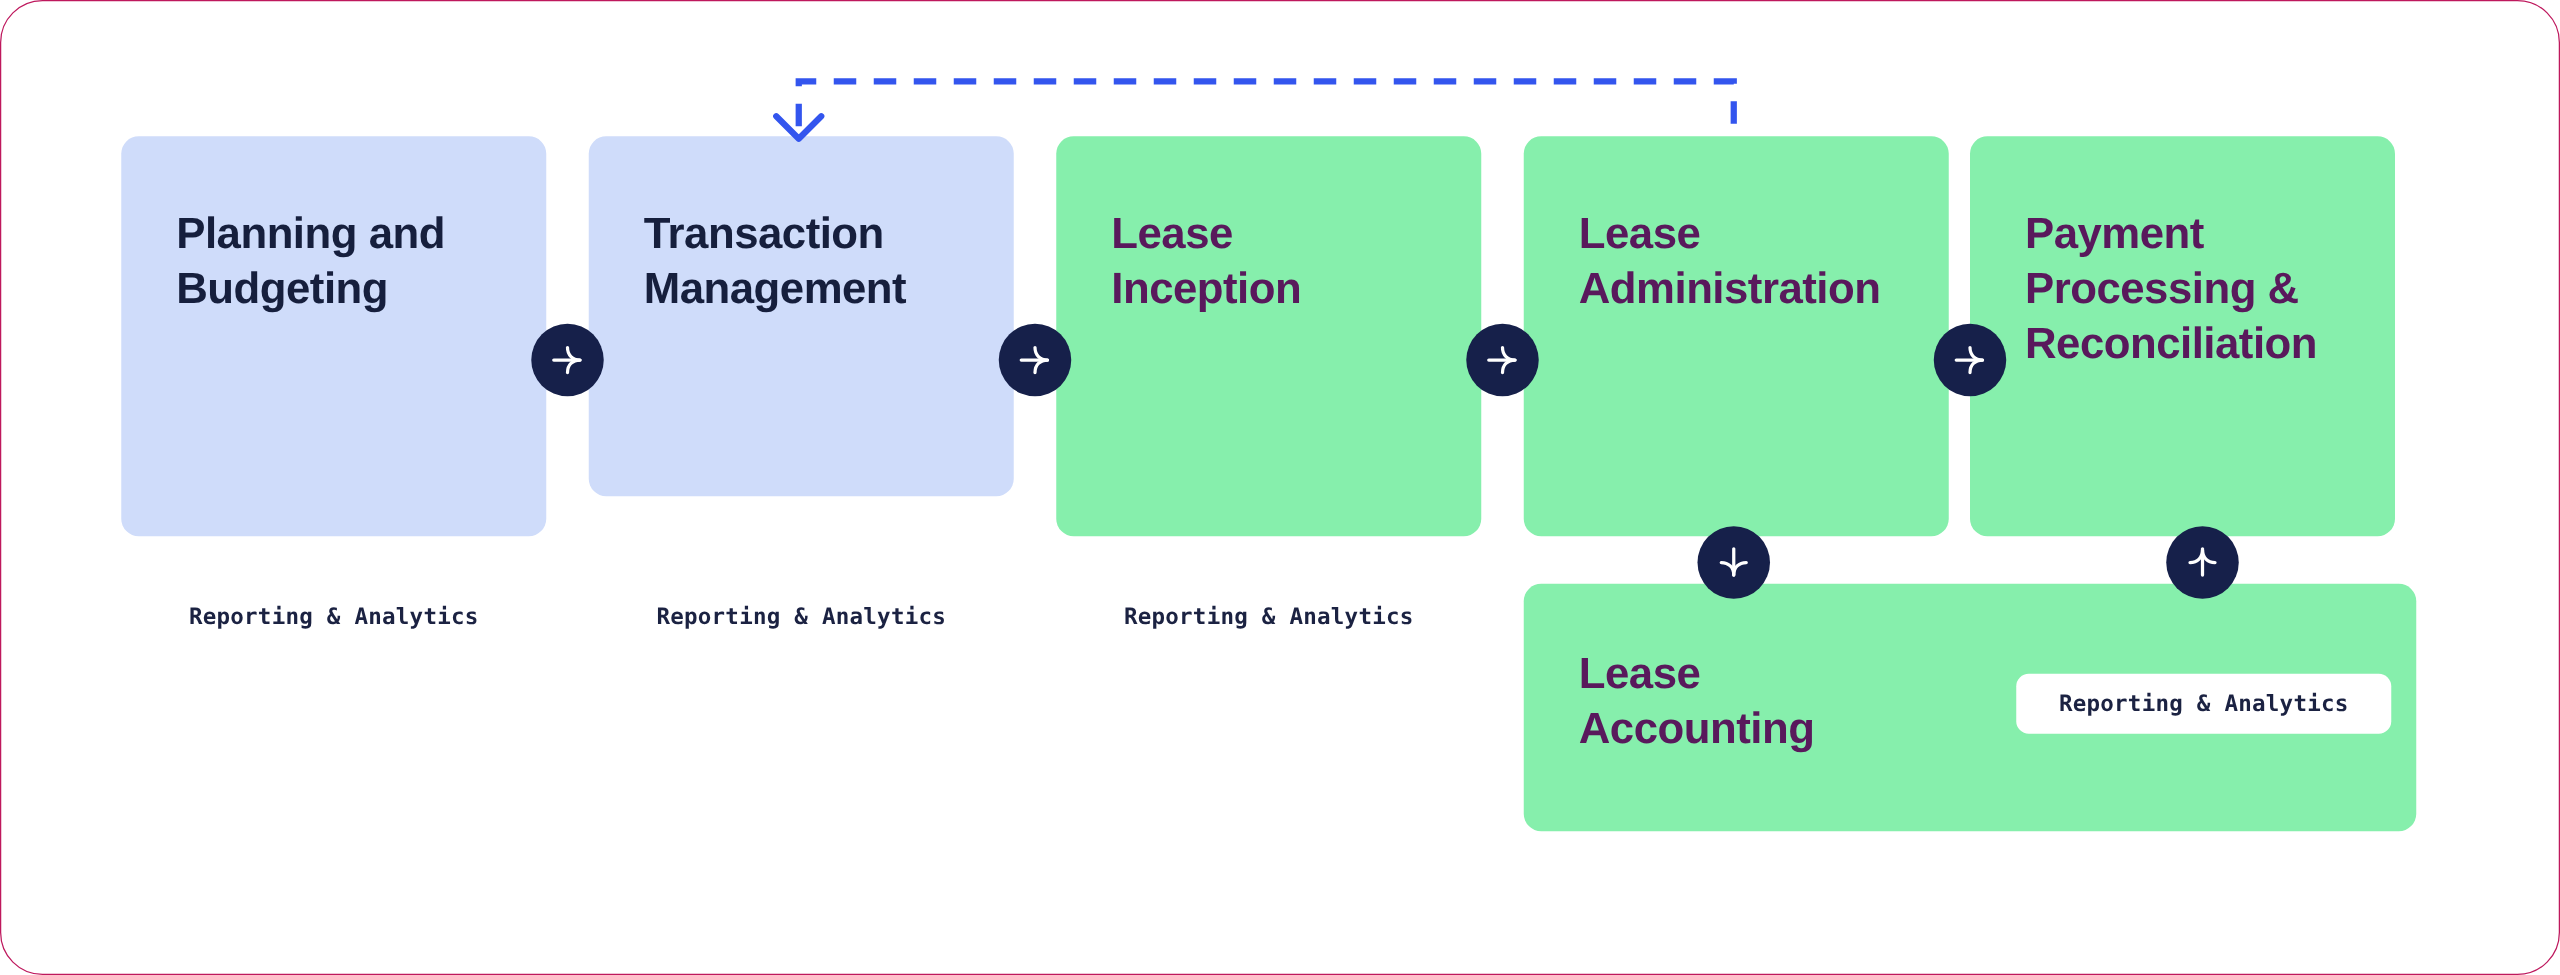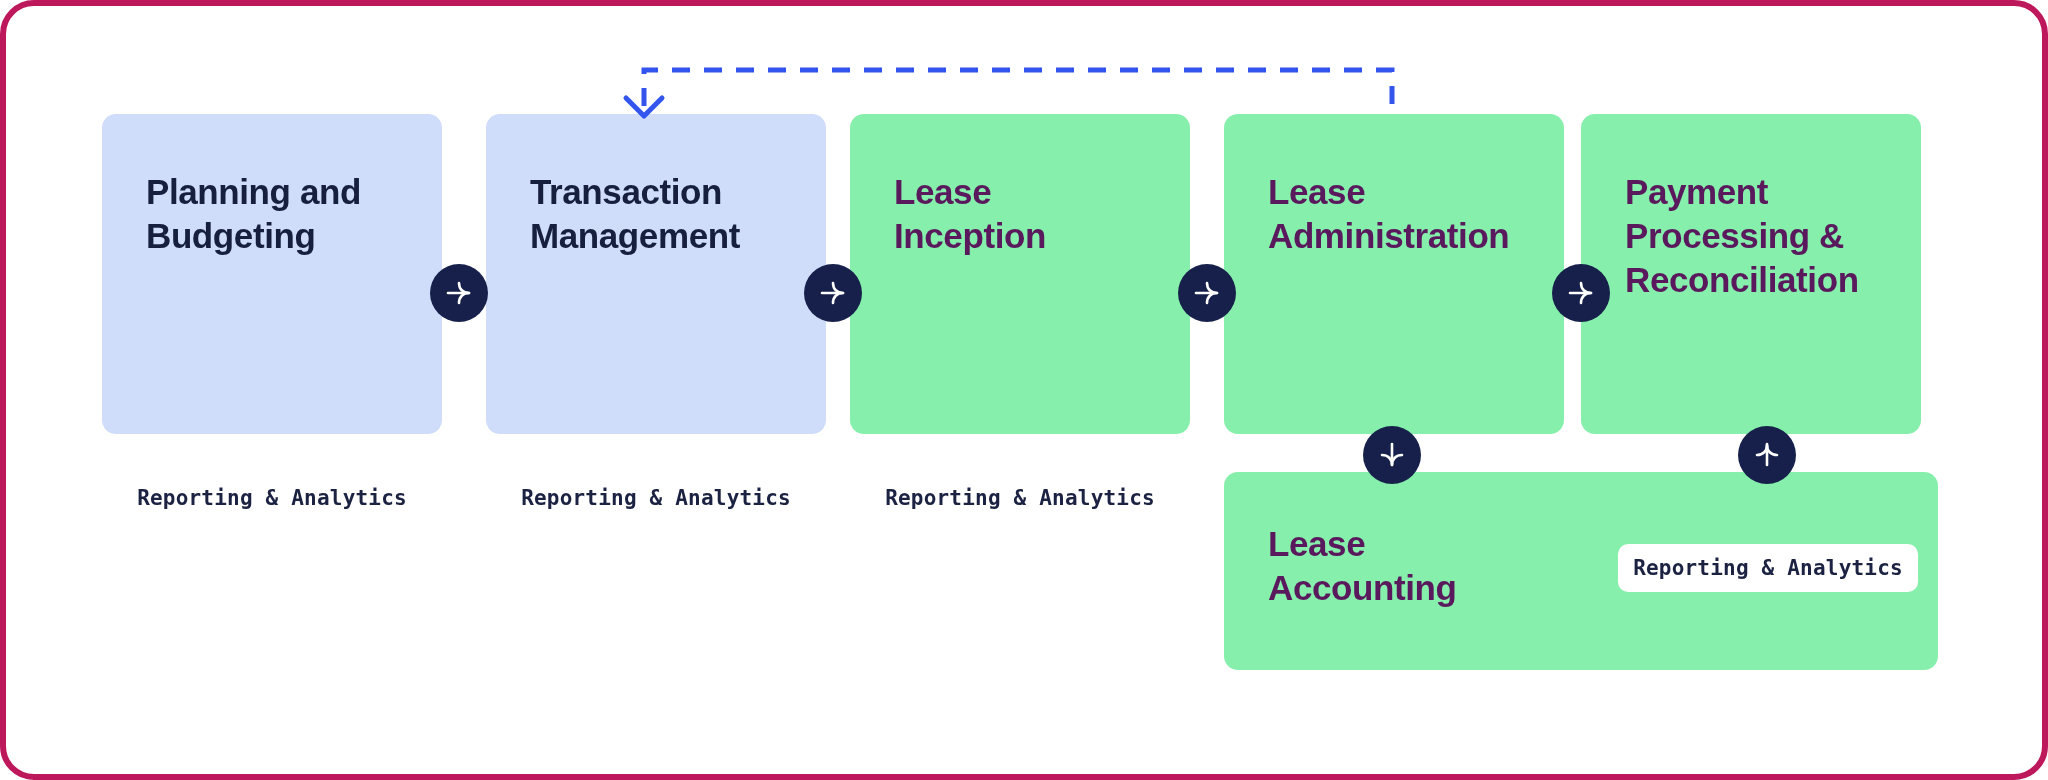--- a/index.html
+++ b/index.html
@@ -15,21 +15,21 @@
   }
 
   
   #frame {
     position: relative;
     width: 2048px;
     height: 780px;
     box-sizing: border-box;
     background: #ffffff;
     border-radius: 34px;
-    border: 6px solid #be185d;
+    border: 1px solid #be185d;
     overflow: hidden;
   }
 
   
   .card {
     position: absolute;
     box-sizing: border-box;
     border-radius: 14px;
     padding: 0;
   }
@@ -52,21 +52,21 @@
   .badge {
     position: absolute;
     box-sizing: border-box;
     background: #ffffff;
     border-radius: 10px;
     height: 48px;
     display: flex;
     align-items: center;
     justify-content: center;
     font-family: "DejaVu Sans Mono", monospace;
-    font-size: 21px;
+    font-size: 18px;
     font-weight: 700;
     letter-spacing: 0.2px;
     color: #1b2242;
     white-space: nowrap;
   }
 
   
   .arrow-node {
     position: absolute;
     width: 58px;
@@ -109,21 +109,21 @@
     <path d="M 638 100 L 638 64 L 1386 64 L 1386 108" fill="none" stroke="#3355ee" stroke-width="5" stroke-dasharray="18 14" stroke-linecap="butt"></path>
     <path d="M 620 92 L 638 110 L 656 92" fill="none" stroke="#3355ee" stroke-width="5" stroke-linecap="round" stroke-linejoin="round"></path>
   </svg>
 
   <div class="card card-blue" style="left:96px; top:108px; width:340px; height:320px;">
     <div class="card-title">Planning and
 Budgeting</div>
     <div class="badge" style="left:32px; top:360px; width:276px;">Reporting &amp; Analytics</div>
   </div>
 
-  <div class="card card-blue" style="left:480px; top:108px; width:340px; height:320px;">
+  <div class="card card-blue" style="left:470px; top:108px; width:340px; height:288px;">
     <div class="card-title">Transaction
 Management</div>
     <div class="badge" style="left:28px; top:360px; width:284px;">Reporting &amp; Analytics</div>
   </div>
 
   <div class="card card-purple" style="left:844px; top:108px; width:340px; height:320px;">
     <div class="card-title">Lease
 Inception</div>
     <div class="badge" style="left:24px; top:360px; width:292px;">Reporting &amp; Analytics</div>
   </div>

